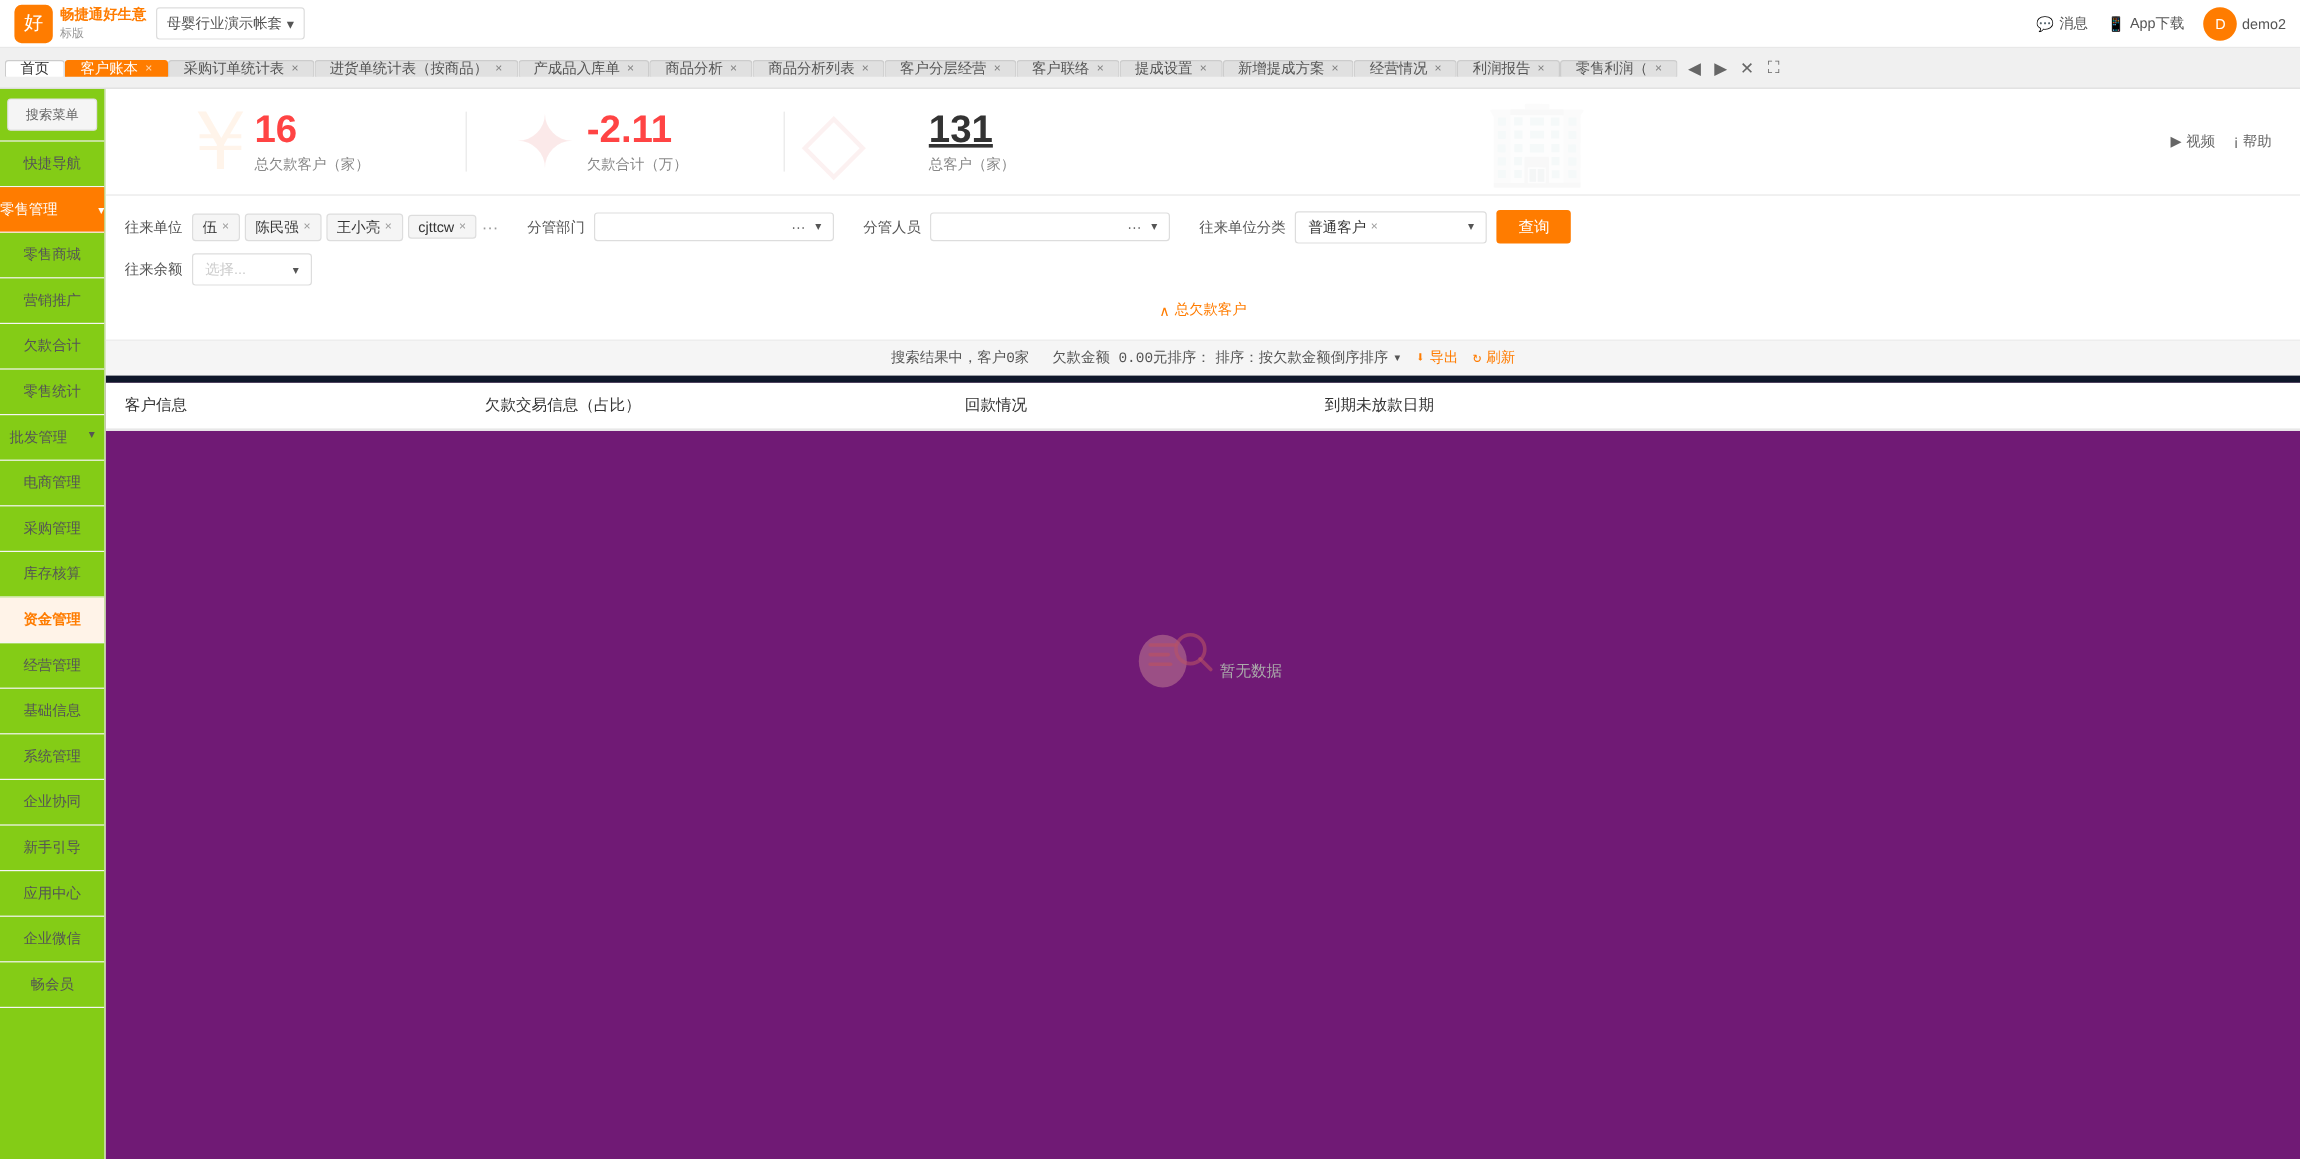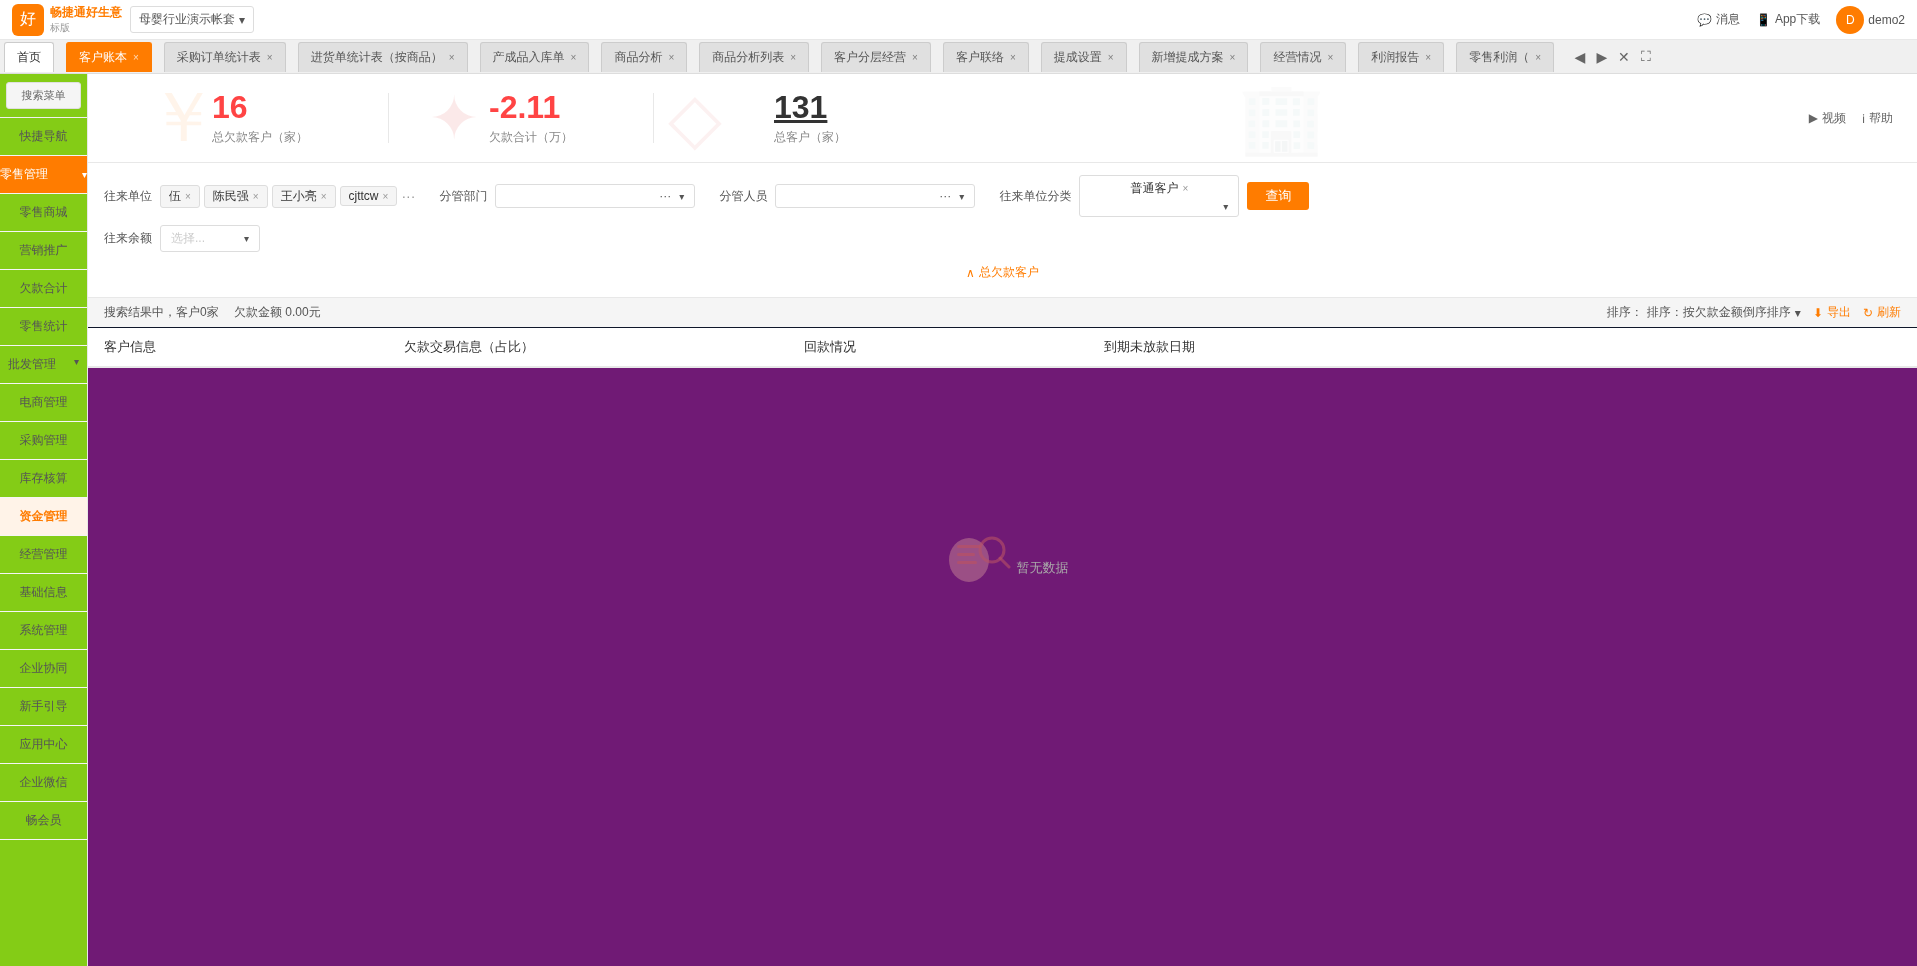--- a/index.html
+++ b/index.html
@@ -29,31 +29,31 @@
       background: #f0f0f0;
       height: 34px;
       display: flex;
       align-items: center;
       padding: 0 4px;
       flex-shrink: 0;
       overflow: hidden;
       border-bottom: 1px solid #ddd;
     }
     .tab-item {
-      height: 30px;
+      height: 14px;
       padding: 0 12px;
       display: flex;
       align-items: center;
       gap: 6px;
       cursor: pointer;
       font-size: 12px;
       color: #555;
       background: #e0e0e0;
       border-radius: 3px 3px 0 0;
-      margin-right: 12px;
+      margin-right: 0;
       white-space: nowrap;
       border: 1px solid #ccc;
       border-bottom: none;
       flex-shrink: 0;
     }
     .tab-item.active {
       background: #ff7c00;
       color: #fff;
       border-color: #ff7c00;
     }
@@ -191,23 +191,24 @@
       justify-content: center;
       padding: 4px 0;
     }
 
     
     .results-bar {
       background: #f5f5f5;
       padding: 6px 16px;
       display: flex;
       align-items: center;
-      justify-content: space-between;
-      border-bottom: 1px solid #0f172a;
-      flex-shrink: 0;
+      justify-content: center;
+      border-bottom: 6px solid #0f172a;
+      flex-shrink: 0;
+      font-family: Liberation Mono, monospace;
     }
     .results-info { font-size: 12px; color: #555; }
     .results-actions { display: flex; align-items: center; gap: 12px; font-size: 12px; color: #555; }
     .sort-select { display: flex; align-items: center; gap: 4px; cursor: pointer; }
     .action-btn { display: flex; align-items: center; gap: 4px; cursor: pointer; color: #ff7c00; }
 
     
     .table-container {
       flex: 1;
       overflow-y: auto;
@@ -459,21 +460,21 @@
         </div>
 
         <span class="filter-label" style="margin-left:16px;">分管人员</span>
         <div class="filter-select filter-select-wide">
           <span style="color:#ccc;flex:1;"></span>
           <span style="margin:0 4px;">···</span>
           <span class="chevron-down">▾</span>
         </div>
 
         <span class="filter-label" style="margin-left:16px;text-align:center;">往来单位分类</span>
-        <div class="filter-select" style="min-width:160px;flex-direction:column;">
+        <div class="filter-select" style="min-width:160px;">
           <div class="filter-tag" style="border:none;background:none;padding:0;">
             <span>普通客户</span>
             <span class="x">×</span>
           </div>
           <span class="chevron-down">▾</span>
         </div>
 
         <button class="query-btn">查询</button>
       </div>
 

